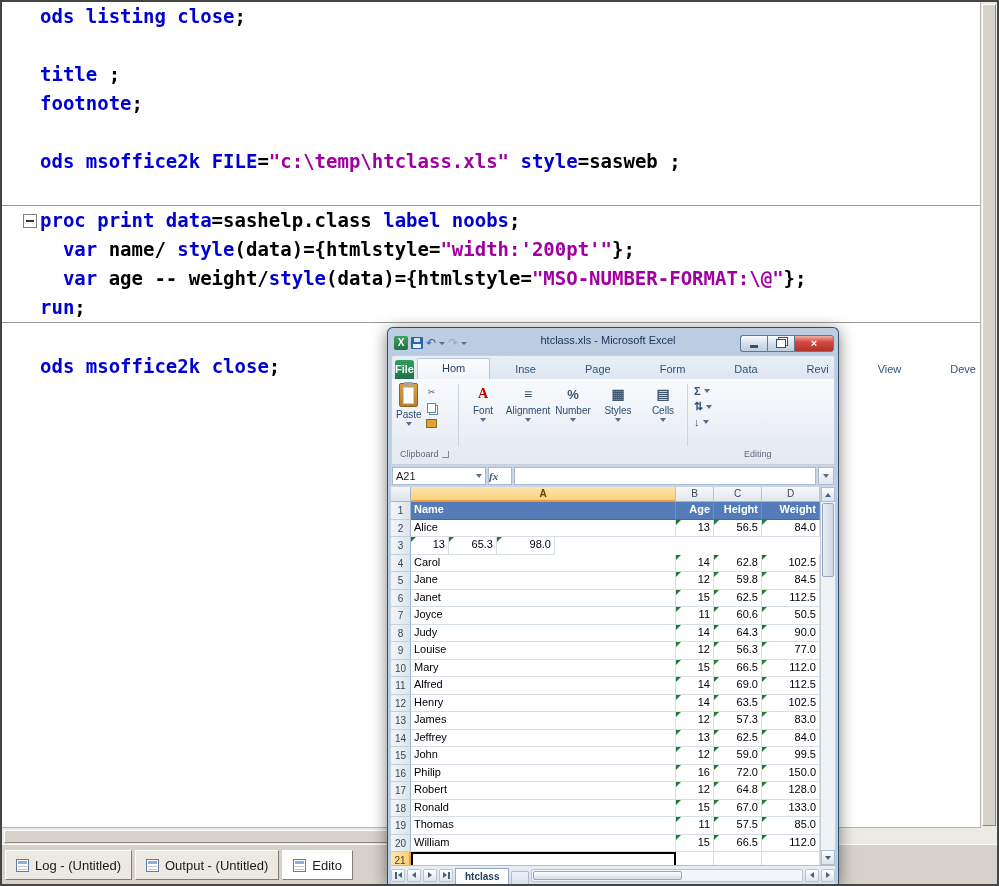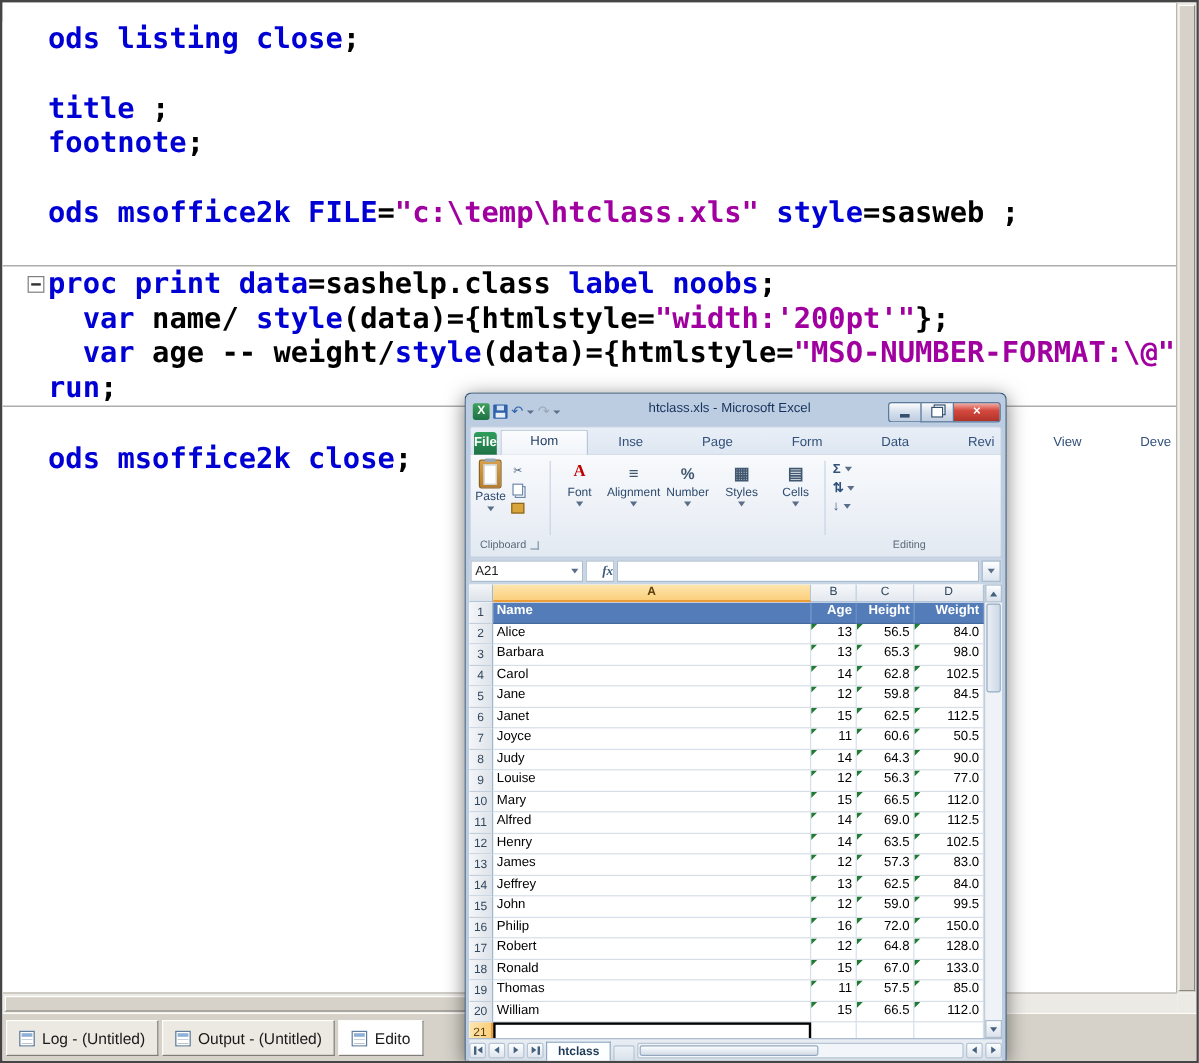--- a/index.html
+++ b/index.html
@@ -10,21 +10,21 @@
     position:relative;
     background:#fff;
     overflow:hidden;
     font-family:"Liberation Sans",sans-serif;
   }
   
   .code-area{
     position:absolute;left:0;top:0;right:16px;bottom:56px;
     background:#fff;overflow:hidden;
     font-family:"DejaVu Sans Mono","Liberation Mono",monospace;
-    font-weight:bold;font-size:24px;line-height:29px;white-space:pre;margin-top:16px;
+    font-weight:bold;font-size:19px;line-height:29px;white-space:pre;
   }
   .code-line{position:relative;height:29px;padding-left:38px;}
   .code-line.sep-top{border-top:1px solid #9a9a9a;}
   .seg-kw{color:#0000d4;}
   .seg-tx{color:#000;}
   .seg-str{color:#a100a1;}
   .collapse-box{
     position:absolute;left:21px;top:8px;width:12px;height:12px;
     border:1px solid #7f7f7f;background:#fff;
   }
@@ -141,21 +141,21 @@
   .lblrow{position:absolute;left:0;right:0;bottom:2px;height:13px;font-size:9px;color:#5a6a7c;padding-left:25px;}
   .glabel{position:absolute;display:flex;align-items:center;gap:3px;}
   .lbl-clip{left:8px;}
   .lbl-edit{left:352px;}
   .launcher{width:6px;height:6px;border-right:1px solid #7e93ab;border-bottom:1px solid #7e93ab;}
   
   .xl-formulabar{height:22px;flex:none;display:flex;align-items:center;gap:2px;padding:2px 1px;box-sizing:border-box;
     background:#c8d5e4;font-size:11px;}
   .namebox{width:86px;height:16px;background:#fff;border:1px solid #abbcce;display:flex;align-items:center;
     padding:0 3px;gap:4px;justify-content:space-between;color:#222;}
-  .fx{width:22px;height:16px;background:#fff;border:1px solid #abbcce;text-align:right;line-height:16px;
+  .fx{width:22px;height:16px;background:#fff;border:1px solid #abbcce;text-align:left;line-height:16px;
     font-family:"Liberation Serif",serif;font-style:italic;font-weight:bold;color:#3d5a7a;}
   .ffield{flex:1;height:16px;background:#fff;border:1px solid #abbcce;}
   .fdrop{width:14px;height:16px;background:linear-gradient(#fdfeff,#dde5ee);border:1px solid #abbcce;
     display:flex;align-items:center;justify-content:center;}
   
   .xl-sheet{flex:1;display:flex;min-height:0;background:#fff;}
   .gridwrap{width:429px;flex:none;display:flex;flex-direction:column;overflow:hidden;}
   .colhdrs{height:15px;flex:none;display:flex;font-size:10px;color:#33475c;}
   .corner{width:20px;box-sizing:border-box;background:linear-gradient(#f4f6f8,#dde3ea);border-right:1px solid #9eb6ce;border-bottom:1px solid #9eb6ce;}
   .colh{box-sizing:border-box;text-align:center;line-height:14px;background:linear-gradient(#f6f8fa,#e3e8ef);
@@ -376,21 +376,20 @@
             </div>
             <div class="xrow">
               <div class="gut">2</div>
               <div class="cell w0"><span>Alice</span></div>
               <div class="cell w1 num"><span class="gtri"></span><span>13</span></div>
               <div class="cell w2 num"><span class="gtri"></span><span>56.5</span></div>
               <div class="cell w3 num"><span class="gtri"></span><span>84.0</span></div>
             </div>
             <div class="xrow">
               <div class="gut">3</div>
-              <div class="cell w0"><span>Barbara</span></div>
               <div class="cell w1 num"><span class="gtri"></span><span>13</span></div>
               <div class="cell w2 num"><span class="gtri"></span><span>65.3</span></div>
               <div class="cell w3 num"><span class="gtri"></span><span>98.0</span></div>
             </div>
             <div class="xrow">
               <div class="gut">4</div>
               <div class="cell w0"><span>Carol</span></div>
               <div class="cell w1 num"><span class="gtri"></span><span>14</span></div>
               <div class="cell w2 num"><span class="gtri"></span><span>62.8</span></div>
               <div class="cell w3 num"><span class="gtri"></span><span>102.5</span></div>

